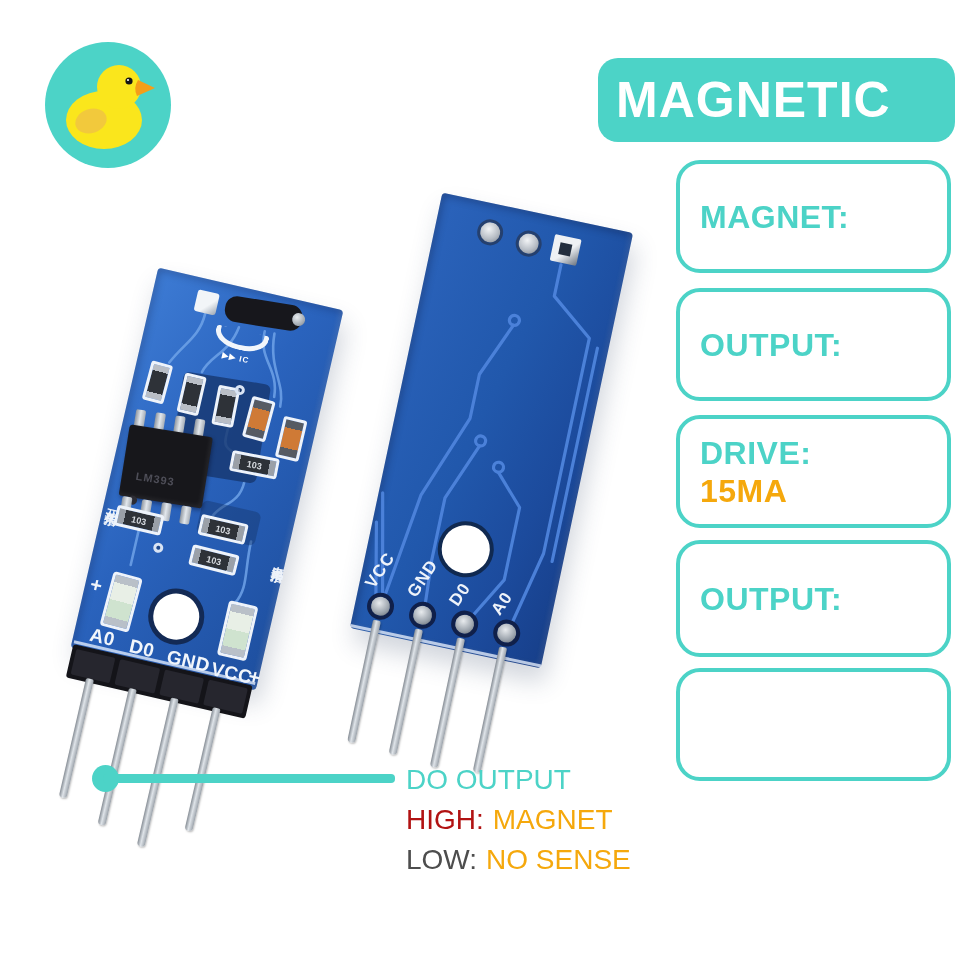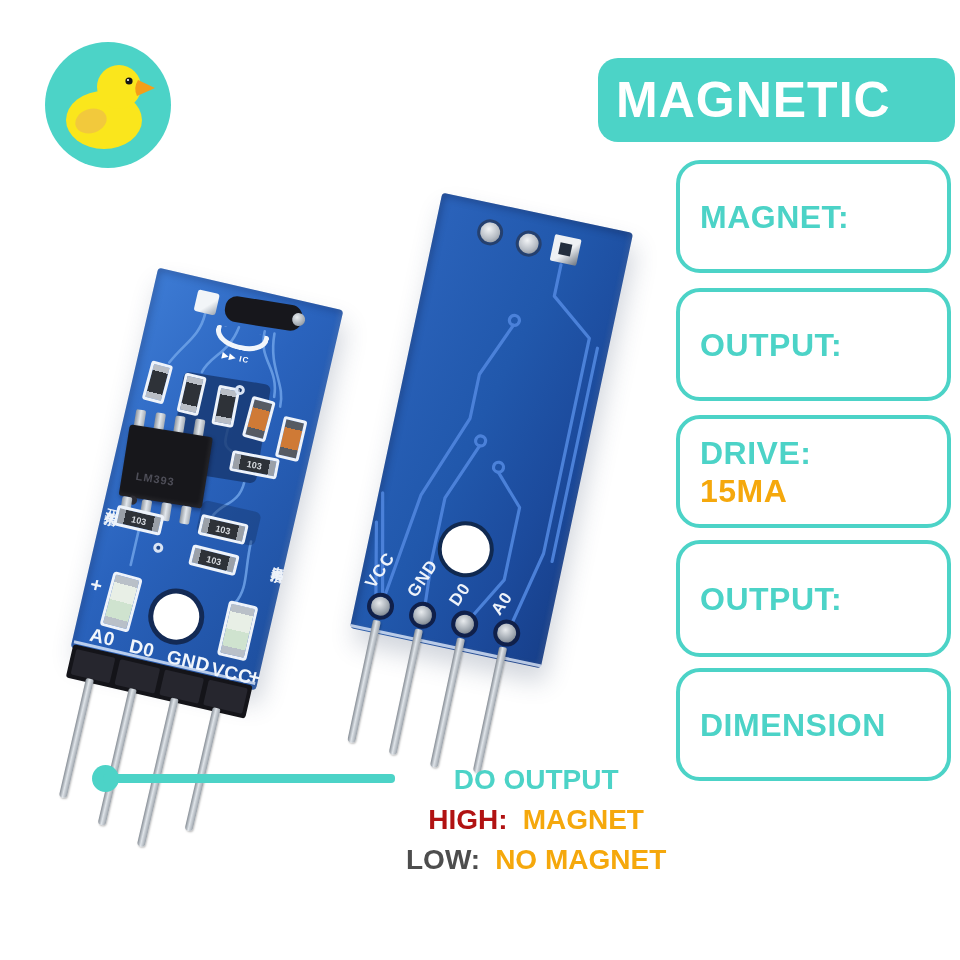--- a/index.html
+++ b/index.html
@@ -39,25 +39,25 @@
     padding-left:20px;line-height:38px;
   }
   .card-title{color:var(--teal);font-size:32px;font-weight:bold;letter-spacing:.5px;}
   .card-value{color:var(--yellow);font-size:32px;font-weight:bold;letter-spacing:.5px;}
 
   
   .leader-line{position:absolute;left:103px;top:774px;width:292px;height:9px;
     background:var(--teal);border-radius:4px;}
   .leader-dot{position:absolute;left:92px;top:765px;width:27px;height:27px;
     border-radius:50%;background:var(--teal);}
-  .annotation{position:absolute;left:406px;top:760px;font-weight:bold;font-size:28px;line-height:40px;text-align:center;}
+  .annotation{position:absolute;left:406px;top:760px;font-weight:normal;font-size:28px;line-height:40px;}
   .ann-title{color:var(--teal);}
   .ann-high-label{color:var(--red);}
   .ann-low-label{color:var(--gray);}
-  .ann-value{color:var(--yellow);margin-left:15px;}
+  .ann-value{color:var(--yellow);margin-left:9px;}
 
   
   .board{position:absolute;}
   .board-front{left:112px;top:284px;width:190px;height:390px;transform:rotate(13deg);}
   .board-back{left:394px;top:208px;width:195px;height:445px;transform:rotate(12deg);}
   .pcb-face{position:absolute;inset:0;border-radius:4px;}
   .board-front .pcb-face{
     background:linear-gradient(115deg,#3d7bd4 0%,#2a63bd 45%,#1e4f9f 100%);
     box-shadow:6px 14px 24px rgba(50,70,100,.22), inset -2px -2px 6px rgba(255,255,255,.14), inset 2px 2px 8px rgba(0,0,30,.25);
   }
@@ -151,21 +151,20 @@
   <div class="card-title">OUTPUT:</div>
 </div>
 <div class="feature-card" style="top:415px;">
   <div class="card-title">DRIVE:</div>
   <div class="card-value">15MA</div>
 </div>
 <div class="feature-card" style="top:540px;height:117px;">
   <div class="card-title">OUTPUT:</div>
 </div>
 <div class="feature-card" style="top:668px;">
-  <div class="card-title">DIMENSION</div>
 </div>
 
 <div class="board board-front">
   <div class="pcb-face"></div>
 
   <svg class="trace-svg" width="190" height="390" viewBox="0 0 190 390">
     <g fill="none" stroke="#6FA3E8" stroke-width="2.6" stroke-linecap="round" stroke-linejoin="round" opacity=".85">
       <path d="M118,38 C118,68 140,70 142,100"></path>
       <path d="M128,38 C130,74 150,84 150,108"></path>
       <path d="M92,40 C88,68 70,74 66,92"></path>
@@ -292,15 +291,15 @@
 </div>
 
 <div class="leader-dot"></div>
 <div class="leader-line"></div>
 <div class="annotation">
   <div class="ann-title">DO OUTPUT</div>
   <div>
     <span class="ann-high-label">HIGH:</span><span class="ann-value">MAGNET</span>
   </div>
   <div>
-    <span class="ann-low-label">LOW:</span><span class="ann-value">NO MAGNET</span>
+    <span class="ann-low-label">LOW:</span><span class="ann-value">NO SENSE</span>
   </div>
 </div>
 
 </body></html>

